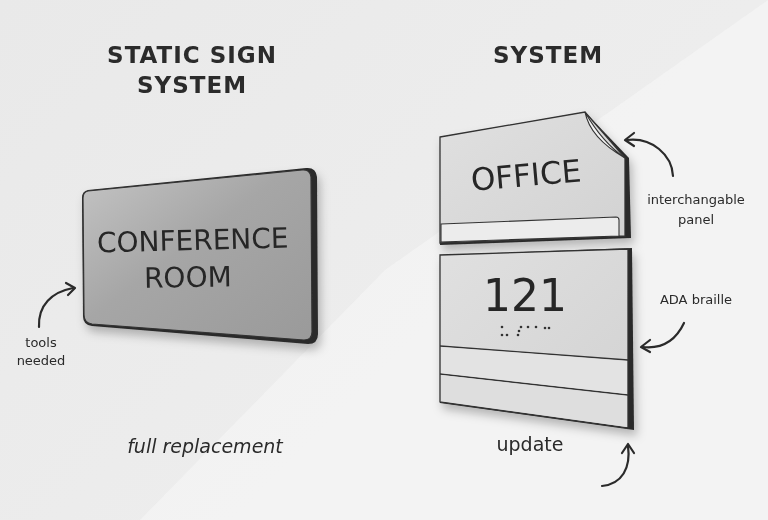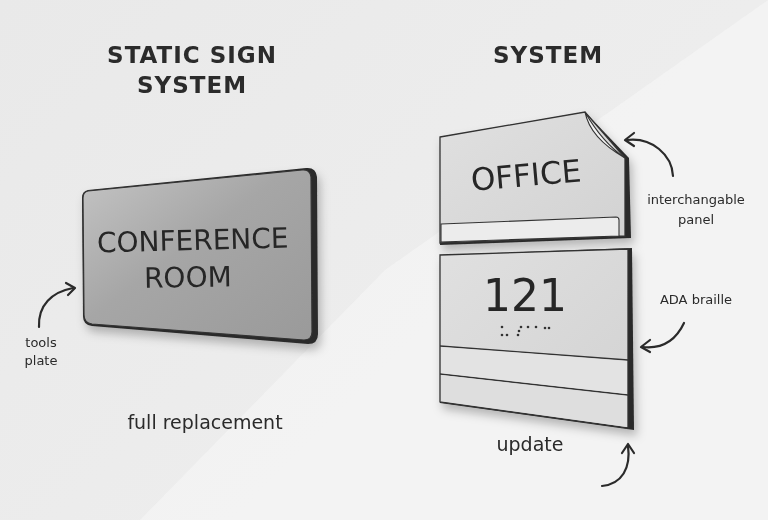--- a/index.html
+++ b/index.html
@@ -19,21 +19,21 @@
   .heading {
     position: absolute; text-align: center;
     font-weight: bold; font-size: 23px; line-height: 30px; letter-spacing: 1px;
     color: #2b2b2b;
   }
   #static-heading { left: 92px; width: 200px; top: 40px; }
   #modular-heading { left: 438px; width: 220px; top: 40px; }
 
   .note { position: absolute; text-align: center; color: #2a2a2a; }
   #fixed-plate-note { left: 14px; width: 54px; top: 334px; font-size: 13px; line-height: 18px; }
-  #full-replacement-note { left: 100px; width: 210px; top: 410px; font-size: 19px; line-height: 25px; }
+  #full-replacement-note { left: 100px; width: 210px; top: 434px; font-size: 19px; line-height: 25px; font-style: italic; }
   #update-note { left: 460px; width: 140px; top: 432px; font-size: 19px; line-height: 25px; text-align: center; }
   #interchangeable-note { left: 640px; width: 112px; top: 190px; font-size: 13px; line-height: 20px; text-align: center; }
   #ada-note { left: 640px; width: 112px; top: 282px; font-size: 13px; line-height: 20px; margin-top: 8px; }
 
   svg.overlay { position: absolute; left: 0; top: 0; width: 768px; height: 520px; }
   .sign-text { font-family: "DejaVu Sans", "Liberation Sans", sans-serif; fill: #262626; }
 </style>
 </head>
 <body>
 
@@ -112,21 +112,21 @@
 
   <path d="M684 323 C676 340 662 349 643 347" fill="none" stroke="#2a2a2a" stroke-width="2.2" stroke-linecap="round"></path>
   <path d="M650 340 L641 347 L650 352" fill="none" stroke="#2a2a2a" stroke-width="2.2" stroke-linecap="round" stroke-linejoin="round"></path>
 
   <path d="M602 486 C622 484 631 468 628 446" fill="none" stroke="#2a2a2a" stroke-width="2.2" stroke-linecap="round"></path>
   <path d="M622 453 L628 444 L634 453" fill="none" stroke="#2a2a2a" stroke-width="2.2" stroke-linecap="round" stroke-linejoin="round"></path>
 </svg>
 
 <div id="fixed-plate-note" class="note">
   <div>tools</div>
-  <div>plate</div>
+  <div>needed</div>
 </div>
 
 <div id="full-replacement-note" class="note">
   <div>full replacement</div>
 </div>
 
 <div id="interchangeable-note" class="note">
   <div>interchangable</div>
   <div>panel</div>
 </div>

